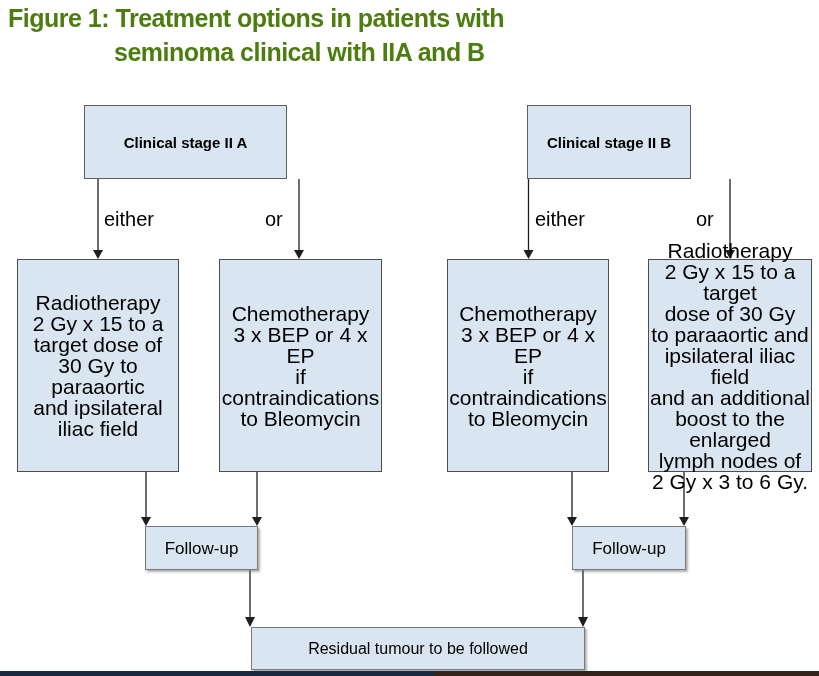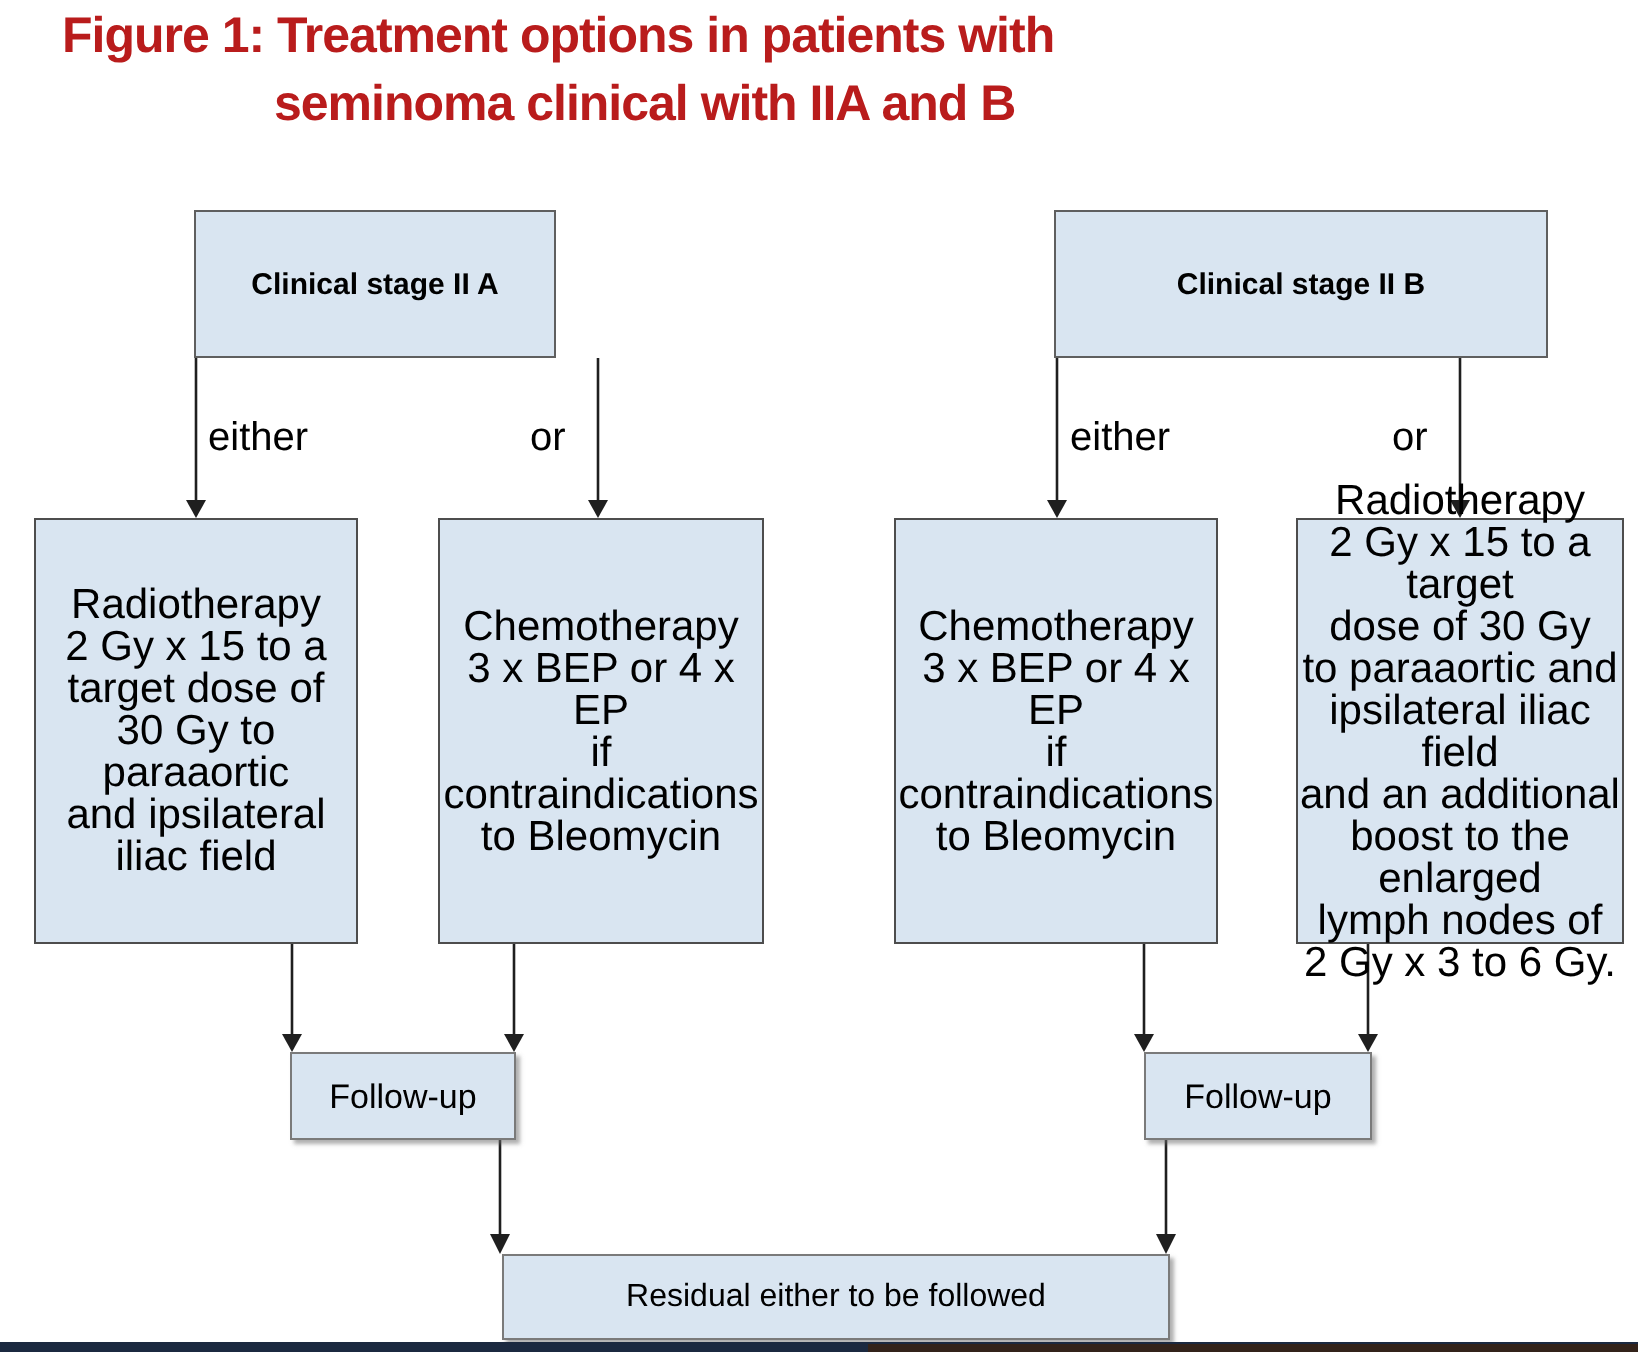--- a/index.html
+++ b/index.html
@@ -12,23 +12,22 @@
     font-family: "Liberation Sans", "DejaVu Sans", sans-serif;
     color: #000;
   }
 
   
   .title-line {
     position: absolute;
     font-weight: bold;
     font-size: 25px;
     letter-spacing: -0.5px;
-    color: #b91c1c;
+    color: #4d7c0f;
     white-space: nowrap;
-    margin-left: 23px;
   }
   #title-line1 { left: 8px;   top: 4px;  }
   #title-line2 { left: 114px; top: 38px; }
 
   
   .box {
     position: absolute;
     background: #d9e5f1;
     border: 1px solid #4d4d4d;
     display: flex;
@@ -39,22 +38,22 @@
     box-sizing: border-box;
     font-size: 21px;
     line-height: 21px;
   }
   .box.stage { font-weight: bold; font-size: 15px; border-color: #5f5f5f; }
   .box.small {
     border-color: #7a7a7a;
     box-shadow: 2px 2px 2px rgba(110,110,110,0.55);
   }
 
-  #stage-a   { left: 97px;  top: 105px; width: 181px; height: 74px; }
-  #stage-b   { left: 527px; top: 105px; width: 247px; height: 74px; }
+  #stage-a   { left: 84px;  top: 105px; width: 203px; height: 74px; }
+  #stage-b   { left: 527px; top: 105px; width: 164px; height: 74px; }
 
   #radio-a   { left: 17px;  top: 259px; width: 162px; height: 213px; }
   #chemo-a   { left: 219px; top: 259px; width: 163px; height: 213px; }
   #chemo-b   { left: 447px; top: 259px; width: 162px; height: 213px; }
   #radio-b   { left: 648px; top: 259px; width: 164px; height: 213px; }
 
   #followup-a { left: 145px; top: 526px; width: 113px; height: 44px; font-size: 17px; }
   #followup-b { left: 572px; top: 526px; width: 114px; height: 44px; font-size: 17px; }
 
   #residual   { left: 251px; top: 627px; width: 334px; height: 43px; font-size: 16px; }
@@ -175,17 +174,17 @@
 to paraaortic and
 ipsilateral iliac field
 and an additional
 boost to the enlarged
 lymph nodes of
 2 Gy x 3 to 6 Gy.</div>
 
   <div class="box small" id="followup-a">Follow-up</div>
   <div class="box small" id="followup-b">Follow-up</div>
 
-  <div class="box small" id="residual">Residual either to be followed</div>
+  <div class="box small" id="residual">Residual tumour to be followed</div>
 
   <div id="footer-bar"></div>
 
 </div>
 
 </body></html>

